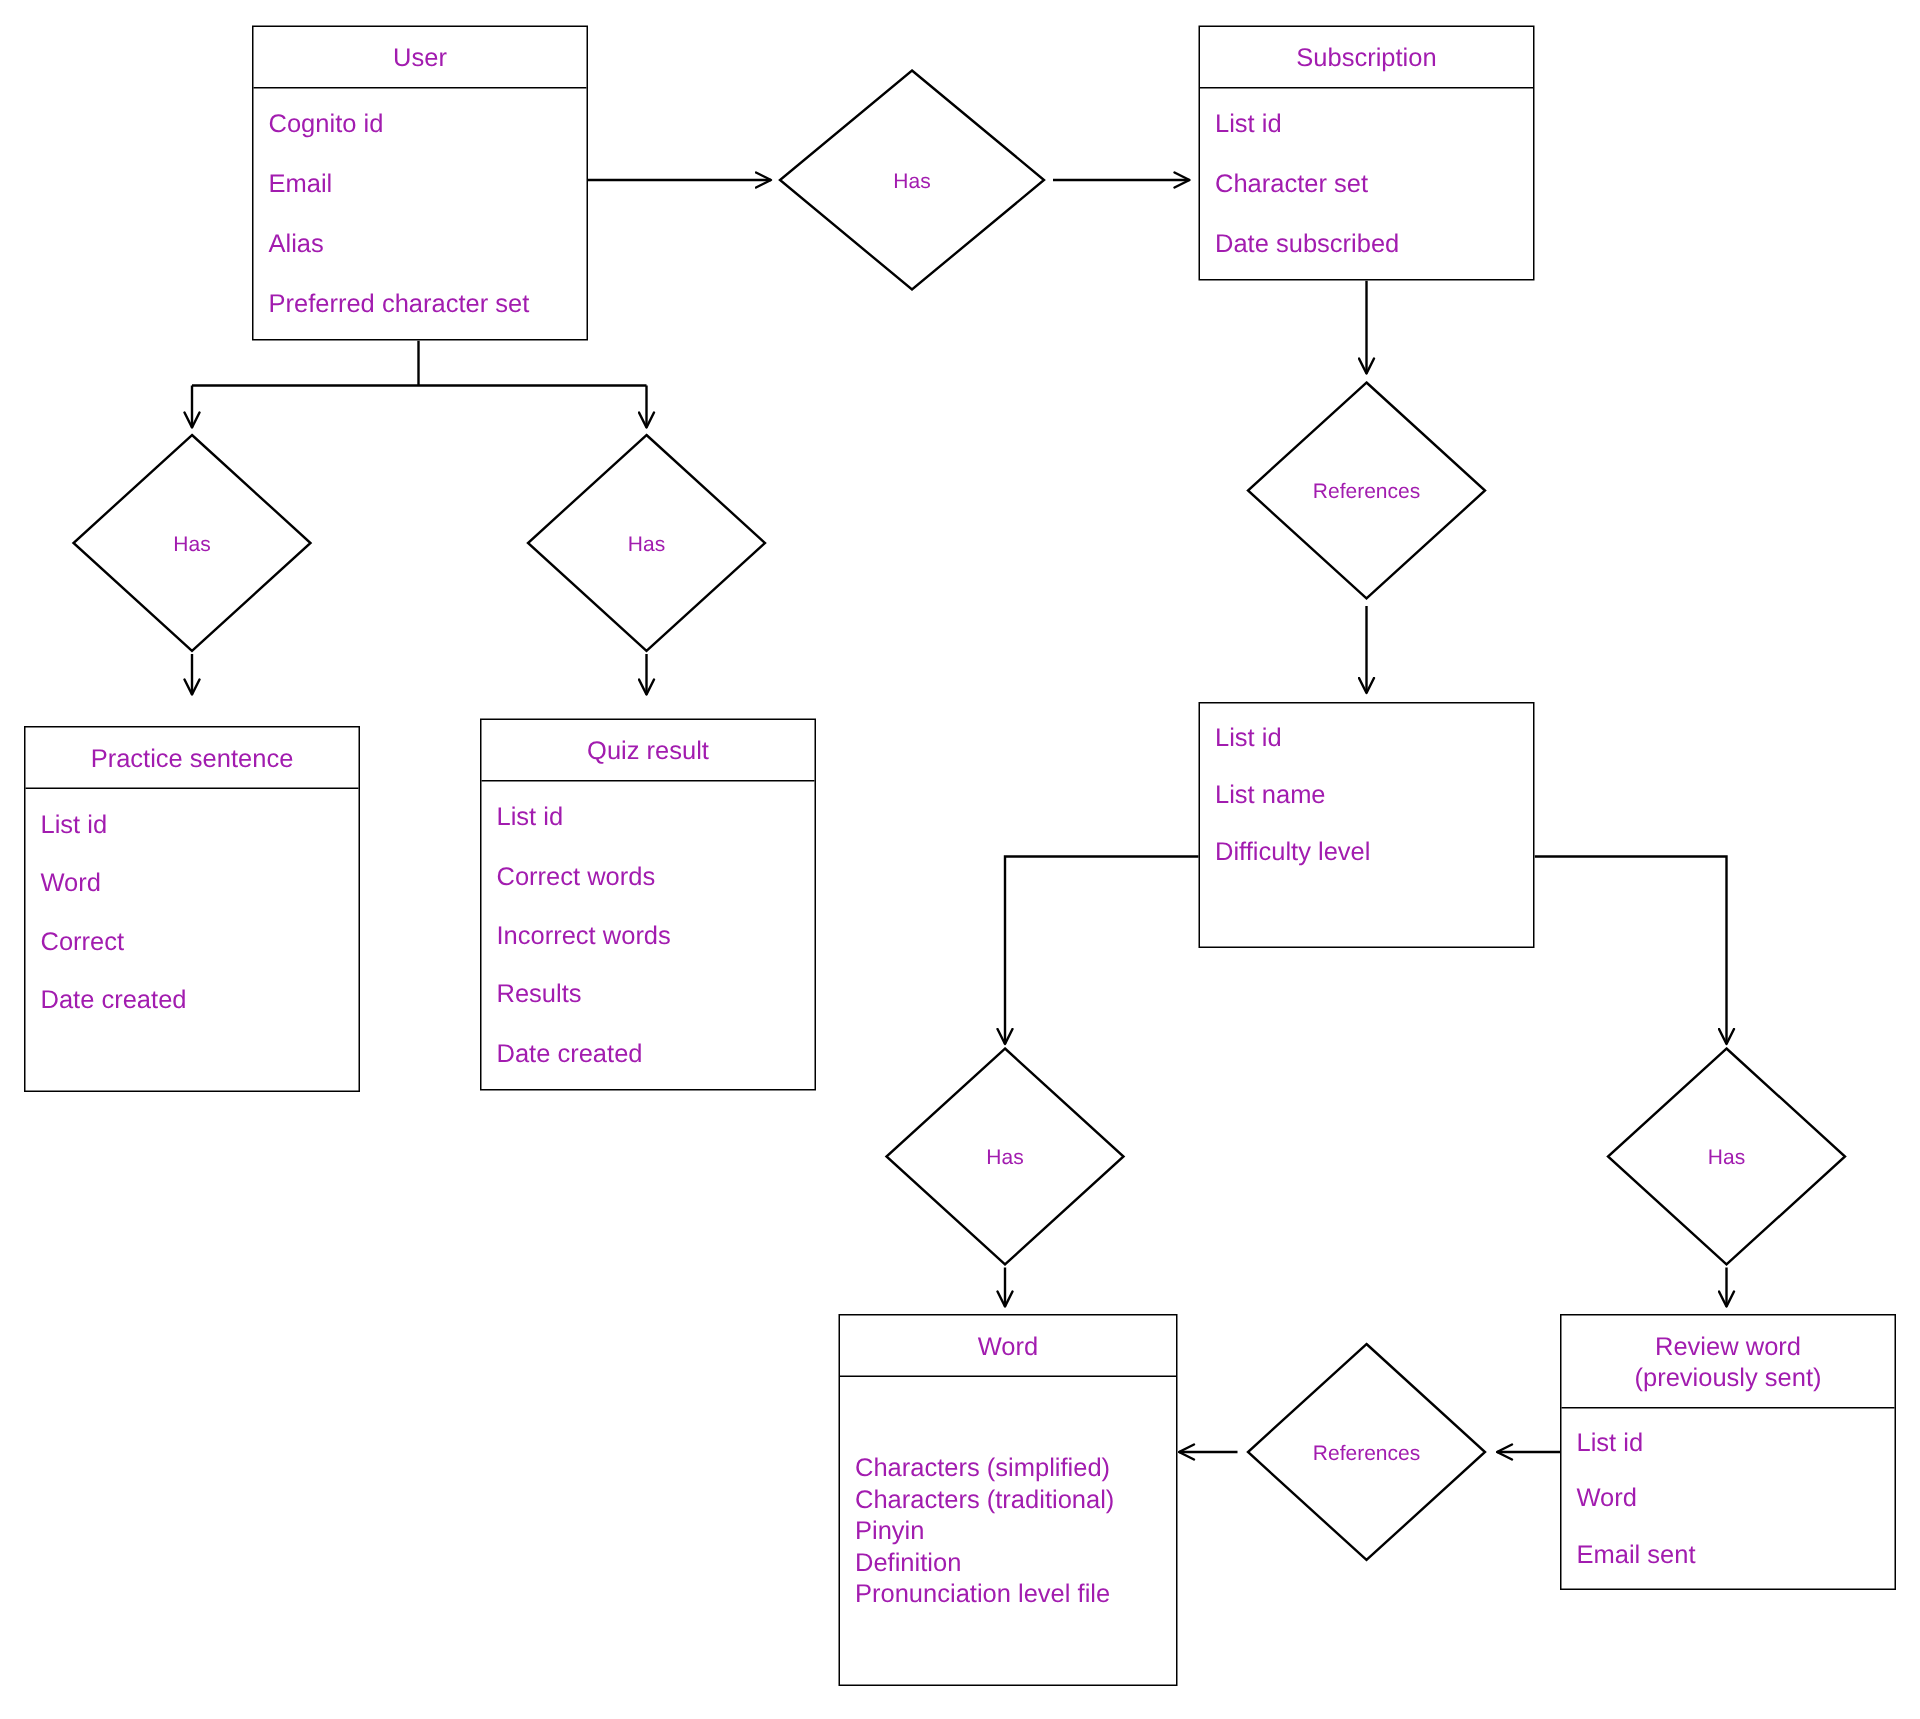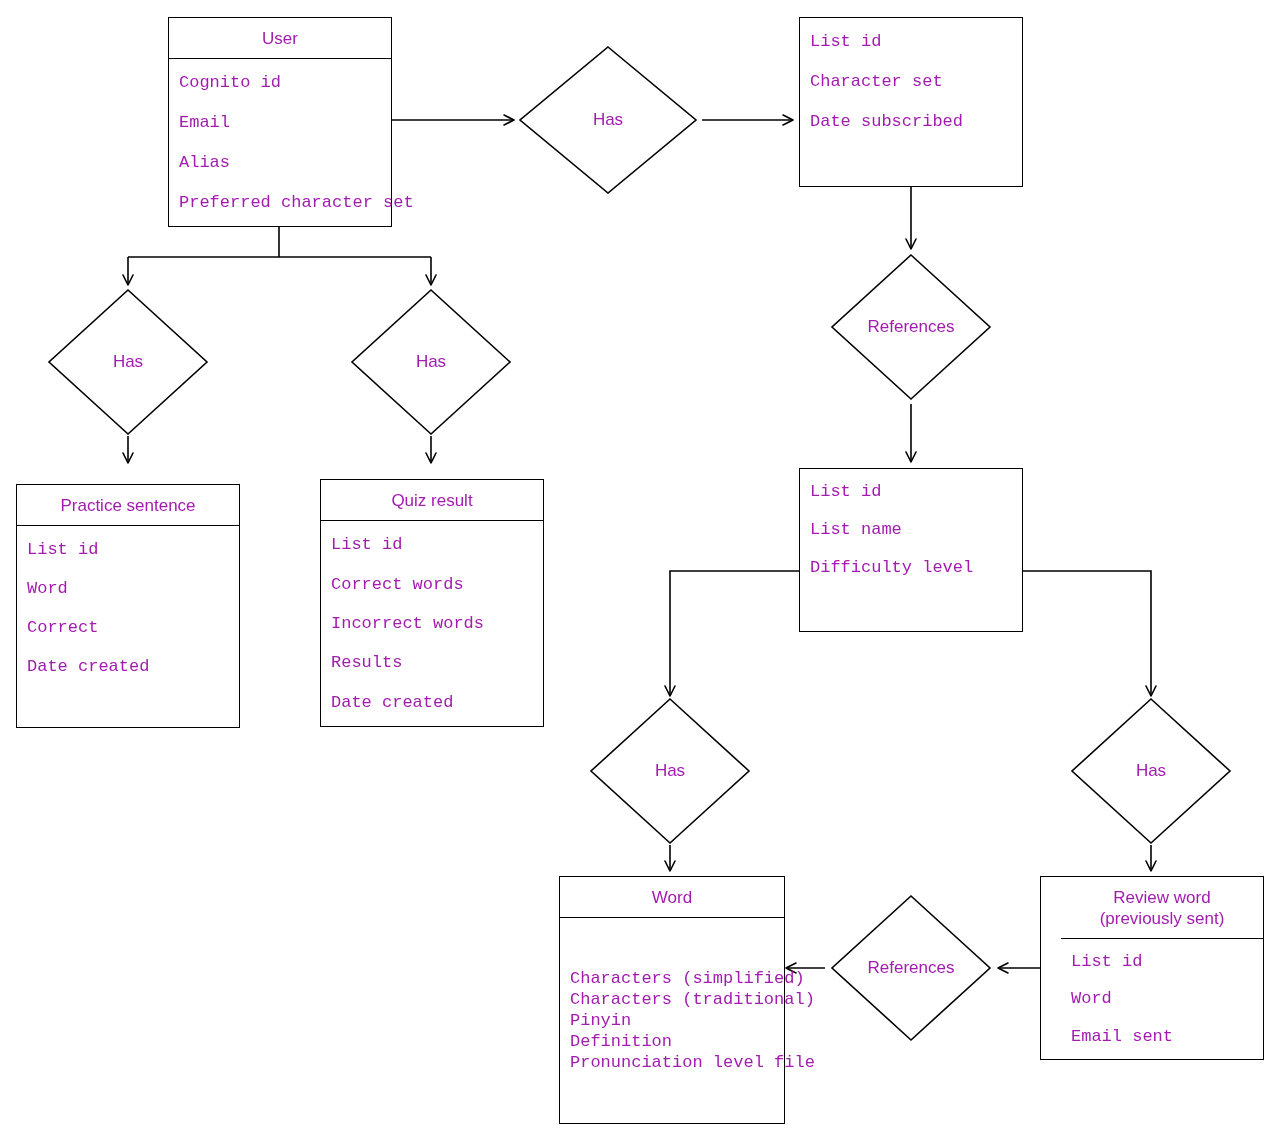--- a/index.html
+++ b/index.html
@@ -48,36 +48,35 @@
     display: flex;
     flex-direction: column;
     justify-content: space-around;
     padding: 4px 0 4px 10px;
   }
   .attr {
     font-size: 17px;
     line-height: 21px;
     text-align: left;
     white-space: nowrap;
-    font-family: Liberation Mono, monospace;
   }
   .diamond {
     position: absolute;
     display: flex;
     align-items: center;
     justify-content: center;
   }
   .diamond svg {
     position: absolute;
     left: 0;
     top: 0;
   }
   .diamond-label {
     position: relative;
-    font-size: 17px;
+    font-size: 14px;
     line-height: 20px;
     text-align: center;
     white-space: nowrap;
   }
 </style>
 </head>
 <body>
 
 <div id="canvas">
 
@@ -123,20 +122,23 @@
     </div>
     <div class="entity-attrs" style="height:167px;">
       <div class="attr">Cognito id</div>
       <div class="attr">Email</div>
       <div class="attr">Alias</div>
       <div class="attr">Preferred character set</div>
     </div>
   </div>
 
   <div class="entity" style="left:799px; top:17px; width:224px; height:170px;">
+    <div class="entity-header" style="height:41px;">
+      <span>Subscription</span>
+    </div>
     <div class="entity-attrs" style="height:127px;">
       <div class="attr">List id</div>
       <div class="attr">Character set</div>
       <div class="attr">Date subscribed</div>
     </div>
   </div>
 
   <div class="entity" style="left:16px; top:484px; width:224px; height:244px;">
     <div class="entity-header" style="height:41px;">
       <span>Practice sentence</span>
@@ -176,21 +178,21 @@
     </div>
     <div class="entity-attrs" style="height:205px;justify-content:center;">
       <div class="attr">Characters (simplified)</div>
       <div class="attr">Characters (traditional)</div>
       <div class="attr">Pinyin</div>
       <div class="attr">Definition</div>
       <div class="attr">Pronunciation level file</div>
     </div>
   </div>
 
-  <div class="entity" style="left:1040px; top:876px; width:224px; height:184px;padding-left:20px;">
+  <div class="entity" style="left:1040px; top:876px; width:224px; height:184px;">
     <div class="entity-header" style="height:62px;">
       <span>Review word</span>
       <span>(previously sent)</span>
     </div>
     <div class="entity-attrs" style="height:120px;">
       <div class="attr">List id</div>
       <div class="attr">Word</div>
       <div class="attr">Email sent</div>
     </div>
   </div>

